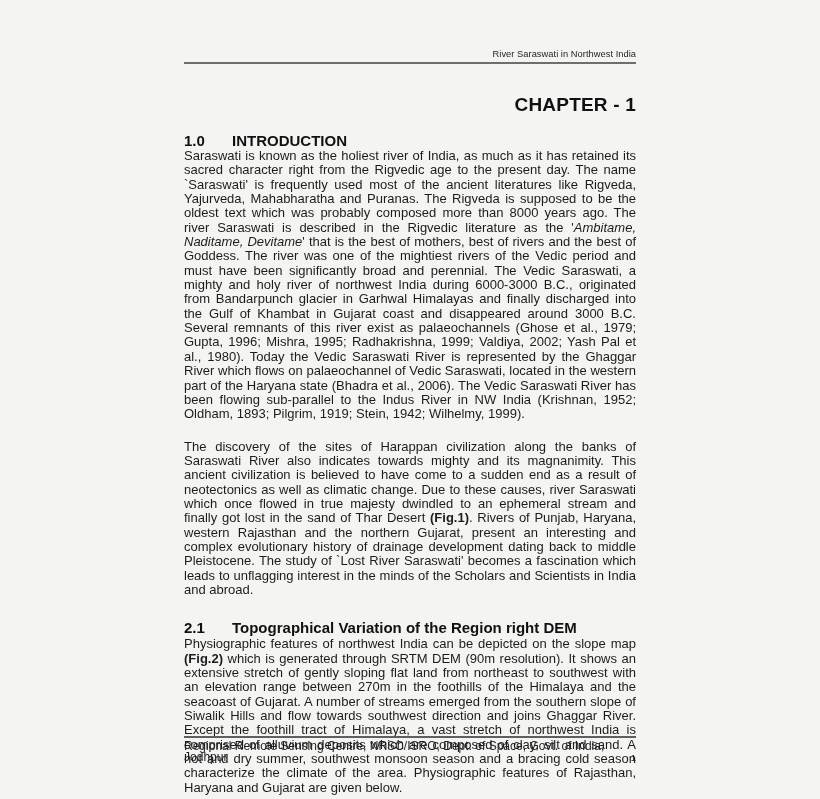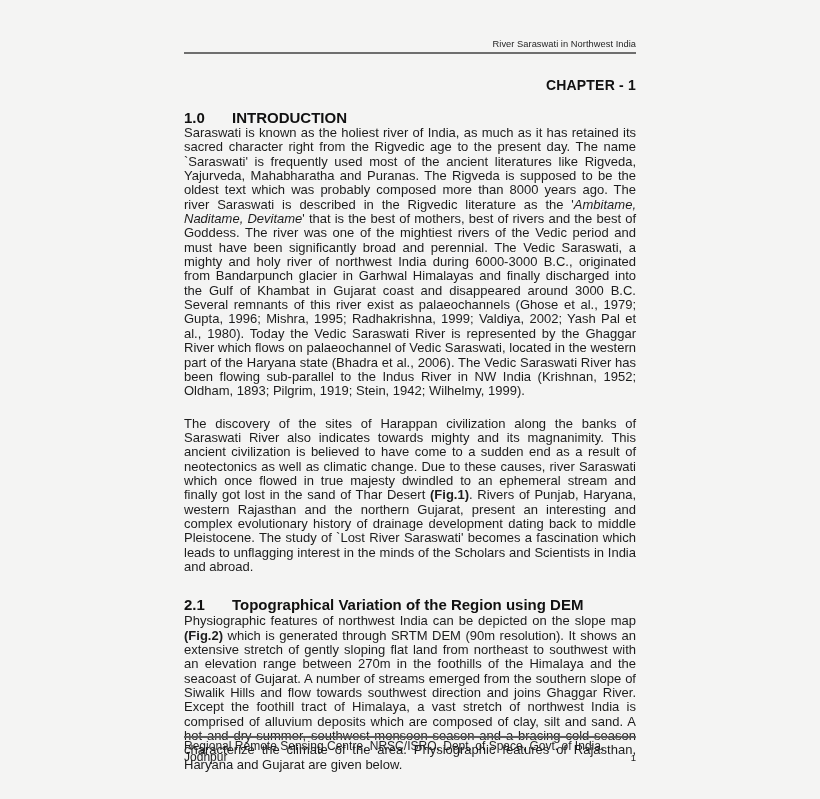--- a/index.html
+++ b/index.html
@@ -20,21 +20,21 @@
     position: relative;
     width: 820px;
     height: 799px;
     background: #f4f4f3;
     box-sizing: border-box;
   }
 
   .content {
     position: absolute;
     left: 184px;
-    top: 0;
+    top: 10px;
     width: 452px;
   }
 
   
   .header-zone {
     padding-top: 38px;
   }
   .header-title {
     text-align: right;
     font-size: 9.3px;
@@ -44,23 +44,23 @@
   }
   .header-rule {
     margin-top: 2px;
     height: 2px;
     background: #6e6e6e;
     width: 100%;
   }
 
   
   .chapter-title {
-    margin-top: 23px;
+    margin-top: 30px;
     text-align: right;
-    font-size: 14px;
+    font-size: 19px;
     font-weight: bold;
     letter-spacing: 0.2px;
     color: #111;
   }
 
   
   .heading {
     margin-top: 16px;
     font-size: 15px;
     font-weight: bold;
@@ -149,21 +149,21 @@
       <span class="num">1.0</span>
       <span class="txt">INTRODUCTION</span>
     </div>
 
     <p class="body para-intro"><span>Saraswati is known as the holiest river of India, as much as it has retained its sacred character right from the Rigvedic age to the present day. The name `Saraswati' is frequently used most of the ancient literatures like Rigveda, Yajurveda, Mahabharatha and Puranas. The Rigveda is supposed to be the oldest text which was probably composed more than 8000 years ago. The river Saraswati is described in the Rigvedic literature as the '</span><i class="it">Ambitame, Naditame, Devitame</i><span>' that is the best of mothers, best of rivers and the best of Goddess. The river was one of the mightiest rivers of the Vedic period and must have been significantly broad and perennial. The Vedic Saraswati, a mighty and holy river of northwest India during 6000-3000 B.C., originated from Bandarpunch glacier in Garhwal Himalayas and finally discharged into the Gulf of Khambat in Gujarat coast and disappeared around 3000 B.C. Several remnants of this river exist as palaeochannels (Ghose et al., 1979; Gupta, 1996; Mishra, 1995; Radhakrishna, 1999; Valdiya, 2002; Yash Pal et al., 1980). Today the Vedic Saraswati River is represented by the Ghaggar River which flows on palaeochannel of Vedic Saraswati, located in the western part of the Haryana state (Bhadra et al., 2006). The Vedic Saraswati River has been flowing sub-parallel to the Indus River in NW India (Krishnan, 1952; Oldham, 1893; Pilgrim, 1919; Stein, 1942; Wilhelmy, 1999).</span></p>
 
     <p class="body"><span>The discovery of the sites of Harappan civilization along the banks of Saraswati River also indicates towards mighty and its magnanimity. This ancient civilization is believed to have come to a sudden end as a result of neotectonics as well as climatic change. Due to these causes, river Saraswati which once flowed in true majesty dwindled to an ephemeral stream and finally got lost in the sand of Thar Desert </span><b class="bd">(Fig.1)</b><span>. Rivers of Punjab, Haryana, western Rajasthan and the northern Gujarat, present an interesting and complex evolutionary history of drainage development dating back to middle Pleistocene. The study of `Lost River Saraswati' becomes a fascination which leads to unflagging interest in the minds of the Scholars and Scientists in India and abroad.</span></p>
 
     <div class="heading tight">
       <span class="num">2.1</span>
-      <span class="txt">Topographical Variation of the Region using DEM</span>
+      <span class="txt">Topographical Variation of the Region right DEM</span>
     </div>
 
     <p class="body para-sec"><span>Physiographic features of northwest India can be depicted on the slope map </span><b class="bd">(Fig.2)</b><span> which is generated through SRTM DEM (90m resolution). It shows an extensive stretch of gently sloping flat land from northeast to southwest with an elevation range between 270m in the foothills of the Himalaya and the seacoast of Gujarat. A number of streams emerged from the southern slope of Siwalik Hills and flow towards southwest direction and joins Ghaggar River. Except the foothill tract of Himalaya, a vast stretch of northwest India is comprised of alluvium deposits which are composed of clay, silt and sand. A hot and dry summer, southwest monsoon season and a bracing cold season characterize the climate of the area. Physiographic features of Rajasthan, Haryana and Gujarat are given below.</span></p>
 
   </div>
 
   <div class="footer-zone">
     <div class="footer-rule"></div>
     <div class="footer-text">Regional Remote Sensing Centre, NRSC/ISRO, Dept. of Space, Govt. of India, Jodhpur</div>
   </div>

